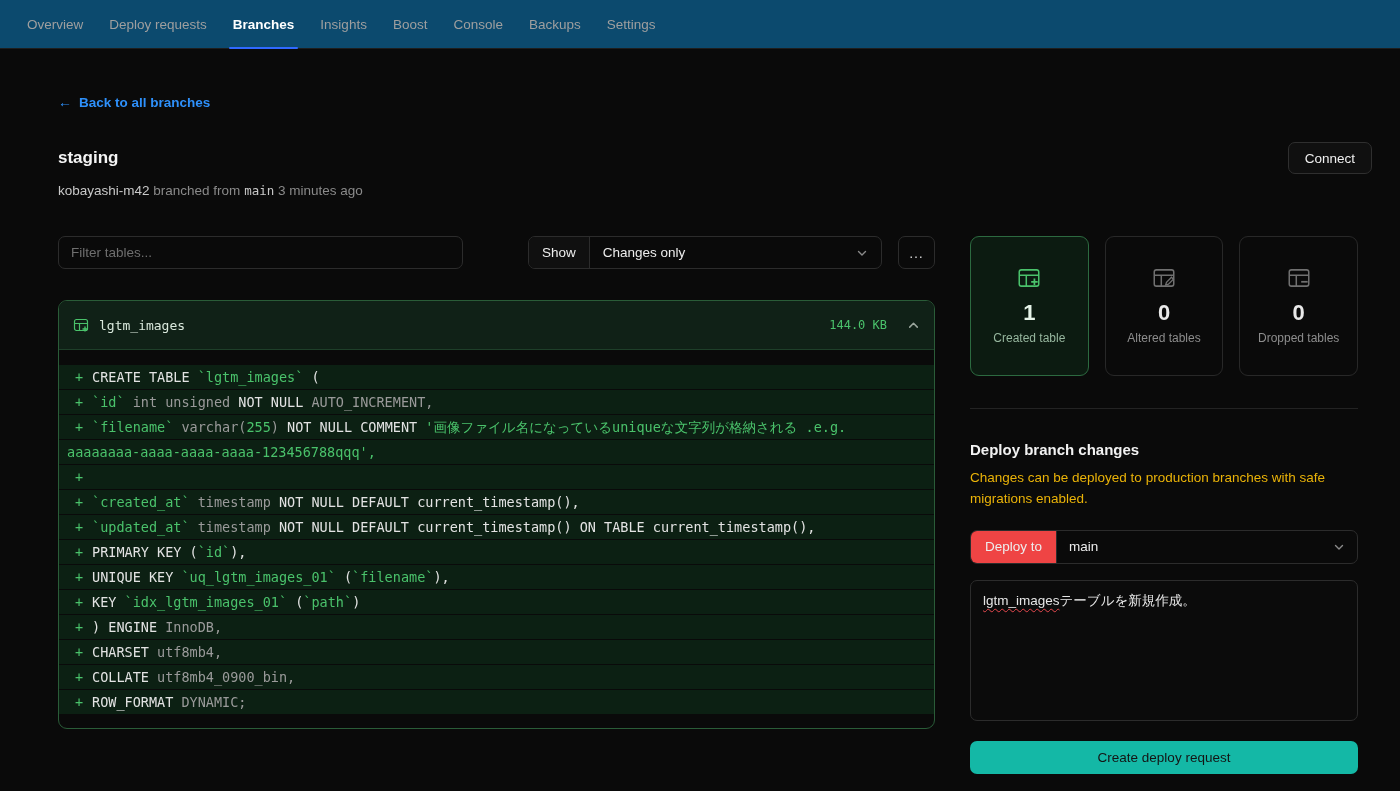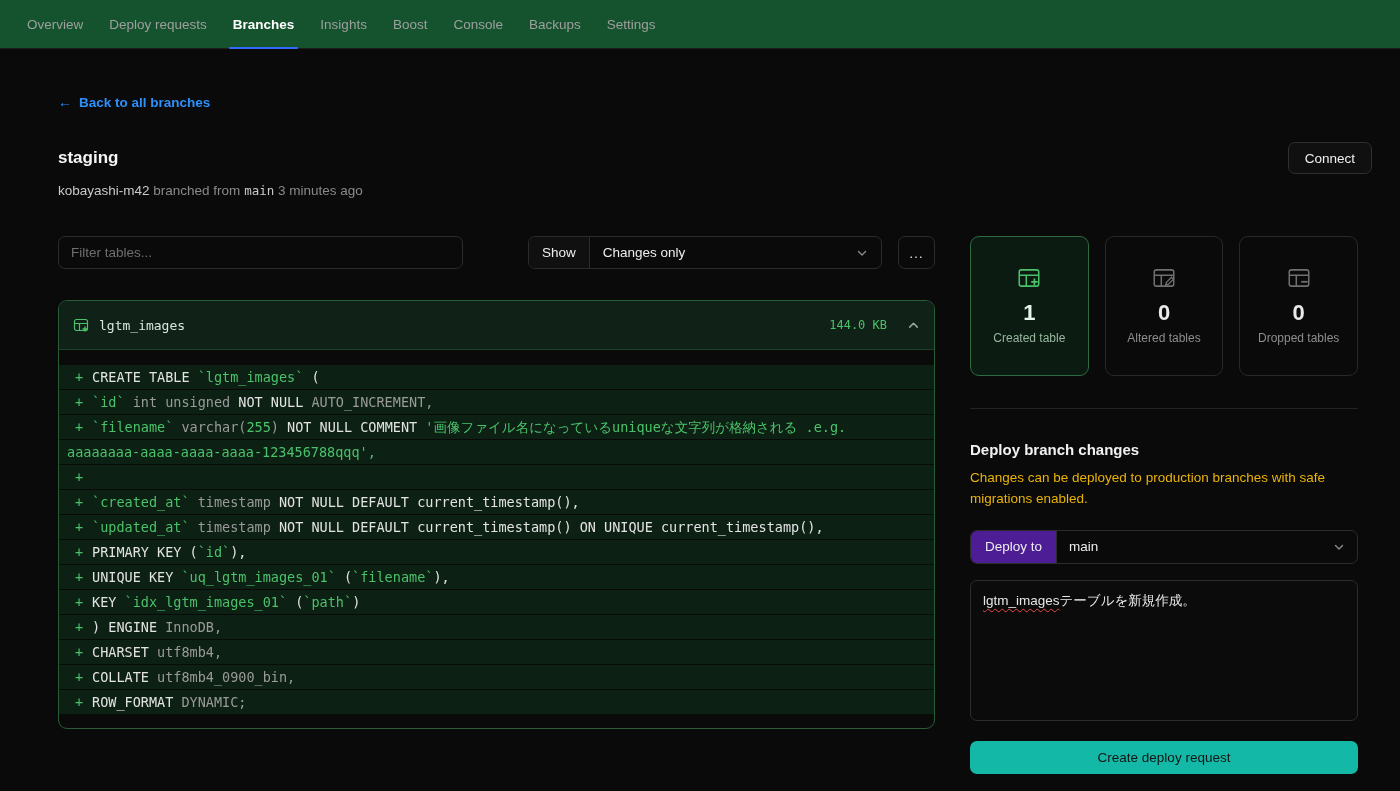--- a/index.html
+++ b/index.html
@@ -9,21 +9,21 @@
     color: #ededed;
     font-family: "Liberation Sans", sans-serif;
     overflow: hidden;
   }
   a { text-decoration: none; }
 
   
   .topnav {
     display: flex; align-items: stretch;
     height: 49px; padding: 0 14px;
-    background: #14532d;
+    background: #0c4a6e;
     border-bottom: 1px solid #1e1e1e;
   }
   .nav-item {
     display: flex; align-items: center;
     padding: 0 13px; position: relative;
     font-size: 13.5px; color: #9f9f9f; cursor: pointer;
   }
   .nav-item.active { color: #ffffff; font-weight: 700; }
   .nav-item.active::after {
     content: ""; position: absolute; left: 9px; right: 9px; bottom: -1px;
@@ -134,21 +134,21 @@
   
   .deploy-heading { font-size: 15px; font-weight: 700; color: #f2f2f2; }
   .deploy-desc { margin-top: 10px; font-size: 13.5px; line-height: 1.55; color: #eab308; }
   .deploy-to {
     margin-top: 20px; height: 34px;
     display: flex; align-items: stretch;
     border: 1px solid #2c2c2c; border-radius: 7px; overflow: hidden; cursor: pointer;
   }
   .deploy-to-label {
     display: flex; align-items: center; padding: 0 14px;
-    font-size: 13.5px; color: #ededed; background: #4c1d95;
+    font-size: 13.5px; color: #ededed; background: #ef4444;
     border-right: 1px solid #2c2c2c;
   }
   .deploy-to-value {
     flex: 1; display: flex; align-items: center; justify-content: space-between;
     padding: 0 12px; font-size: 13.5px; color: #ededed;
   }
   .note-box {
     margin-top: 16px; height: 141px;
     border: 1px solid #2c2c2c; border-radius: 7px;
     padding: 10px 12px; background: #0b0b0b;
@@ -238,21 +238,21 @@
               </svg>
           </span>
         </div>
         <div class="diff-body">
             <div class="diff-row"><span class="plus">+</span><span class="code"><span class="c-k">CREATE TABLE </span><span class="c-i">`lgtm_images`</span><span class="c-k"> (</span></span></div>
             <div class="diff-row"><span class="plus">+</span><span class="code"><span class="c-i">`id`</span><span class="c-t"> int unsigned </span><span class="c-k">NOT NULL</span><span class="c-t"> AUTO_INCREMENT,</span></span></div>
             <div class="diff-row"><span class="plus">+</span><span class="code"><span class="c-i">`filename`</span><span class="c-t"> varchar(</span><span class="c-n">255</span><span class="c-t">) </span><span class="c-k">NOT NULL COMMENT </span><span class="c-s">'画像ファイル名になっているuniqueな文字列が格納される .e.g.</span></span></div>
             <div class="diff-row wrap"><span class="code"><span class="c-s">aaaaaaaa-aaaa-aaaa-aaaa-123456788qqq',</span></span></div>
             <div class="diff-row"><span class="plus">+</span></div>
             <div class="diff-row"><span class="plus">+</span><span class="code"><span class="c-i">`created_at`</span><span class="c-t"> timestamp </span><span class="c-k">NOT NULL DEFAULT </span><span class="c-k">current_timestamp(),</span></span></div>
-            <div class="diff-row"><span class="plus">+</span><span class="code"><span class="c-i">`updated_at`</span><span class="c-t"> timestamp </span><span class="c-k">NOT NULL DEFAULT </span><span class="c-k">current_timestamp()</span><span class="c-k"> ON UNIQUE </span><span class="c-k">current_timestamp(),</span></span></div>
+            <div class="diff-row"><span class="plus">+</span><span class="code"><span class="c-i">`updated_at`</span><span class="c-t"> timestamp </span><span class="c-k">NOT NULL DEFAULT </span><span class="c-k">current_timestamp()</span><span class="c-k"> ON TABLE </span><span class="c-k">current_timestamp(),</span></span></div>
             <div class="diff-row"><span class="plus">+</span><span class="code"><span class="c-k">PRIMARY KEY (</span><span class="c-i">`id`</span><span class="c-k">),</span></span></div>
             <div class="diff-row"><span class="plus">+</span><span class="code"><span class="c-k">UNIQUE KEY </span><span class="c-i">`uq_lgtm_images_01`</span><span class="c-k"> (</span><span class="c-i">`filename`</span><span class="c-k">),</span></span></div>
             <div class="diff-row"><span class="plus">+</span><span class="code"><span class="c-k">KEY </span><span class="c-i">`idx_lgtm_images_01`</span><span class="c-k"> (</span><span class="c-i">`path`</span><span class="c-k">)</span></span></div>
             <div class="diff-row"><span class="plus">+</span><span class="code"><span class="c-k">) ENGINE </span><span class="c-t">InnoDB,</span></span></div>
             <div class="diff-row"><span class="plus">+</span><span class="code"><span class="c-k">CHARSET </span><span class="c-t">utf8mb4,</span></span></div>
             <div class="diff-row"><span class="plus">+</span><span class="code"><span class="c-k">COLLATE </span><span class="c-t">utf8mb4_0900_bin,</span></span></div>
             <div class="diff-row"><span class="plus">+</span><span class="code"><span class="c-k">ROW_FORMAT </span><span class="c-t">DYNAMIC;</span></span></div>
           </div>
       </div>
 

